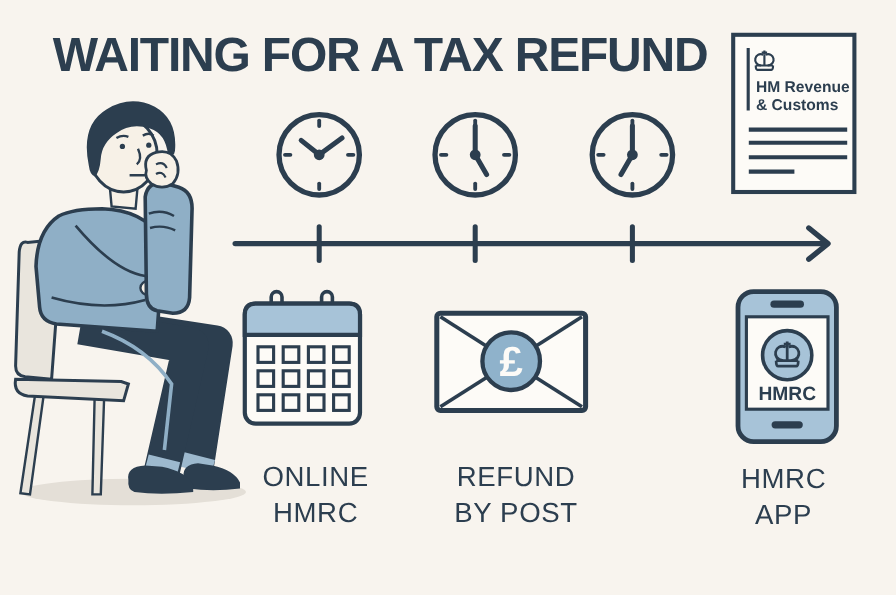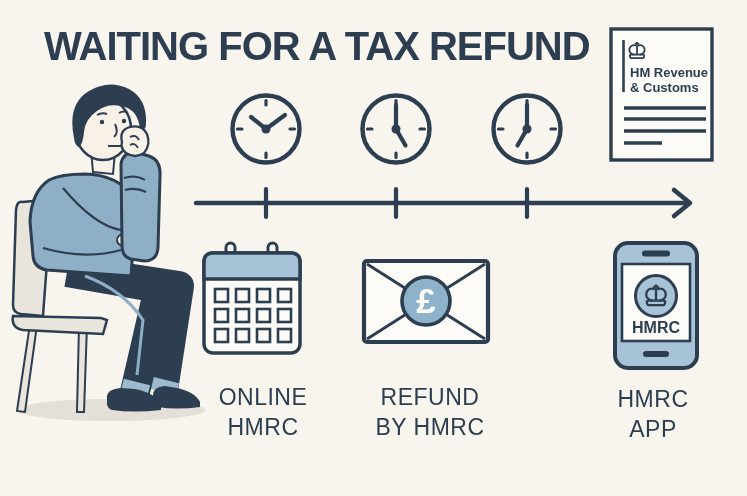--- a/index.html
+++ b/index.html
@@ -211,20 +211,20 @@
     </g>
     <text x="45" y="94" font-size="16" font-weight="bold" fill="var(--ink)" text-anchor="middle">HMRC</text>
   </svg>
 
   <div class="method-label" style="left:163px;top:382px">
     <div>ONLINE</div>
     <div>HMRC</div>
   </div>
   <div class="method-label" style="left:330px;top:382px">
     <div>REFUND</div>
-    <div>BY HMRC</div>
+    <div>BY POST</div>
   </div>
   <div class="method-label" style="left:553px;top:384px">
     <div>HMRC</div>
     <div>APP</div>
   </div>
 
 </div>
 
 </body></html>

